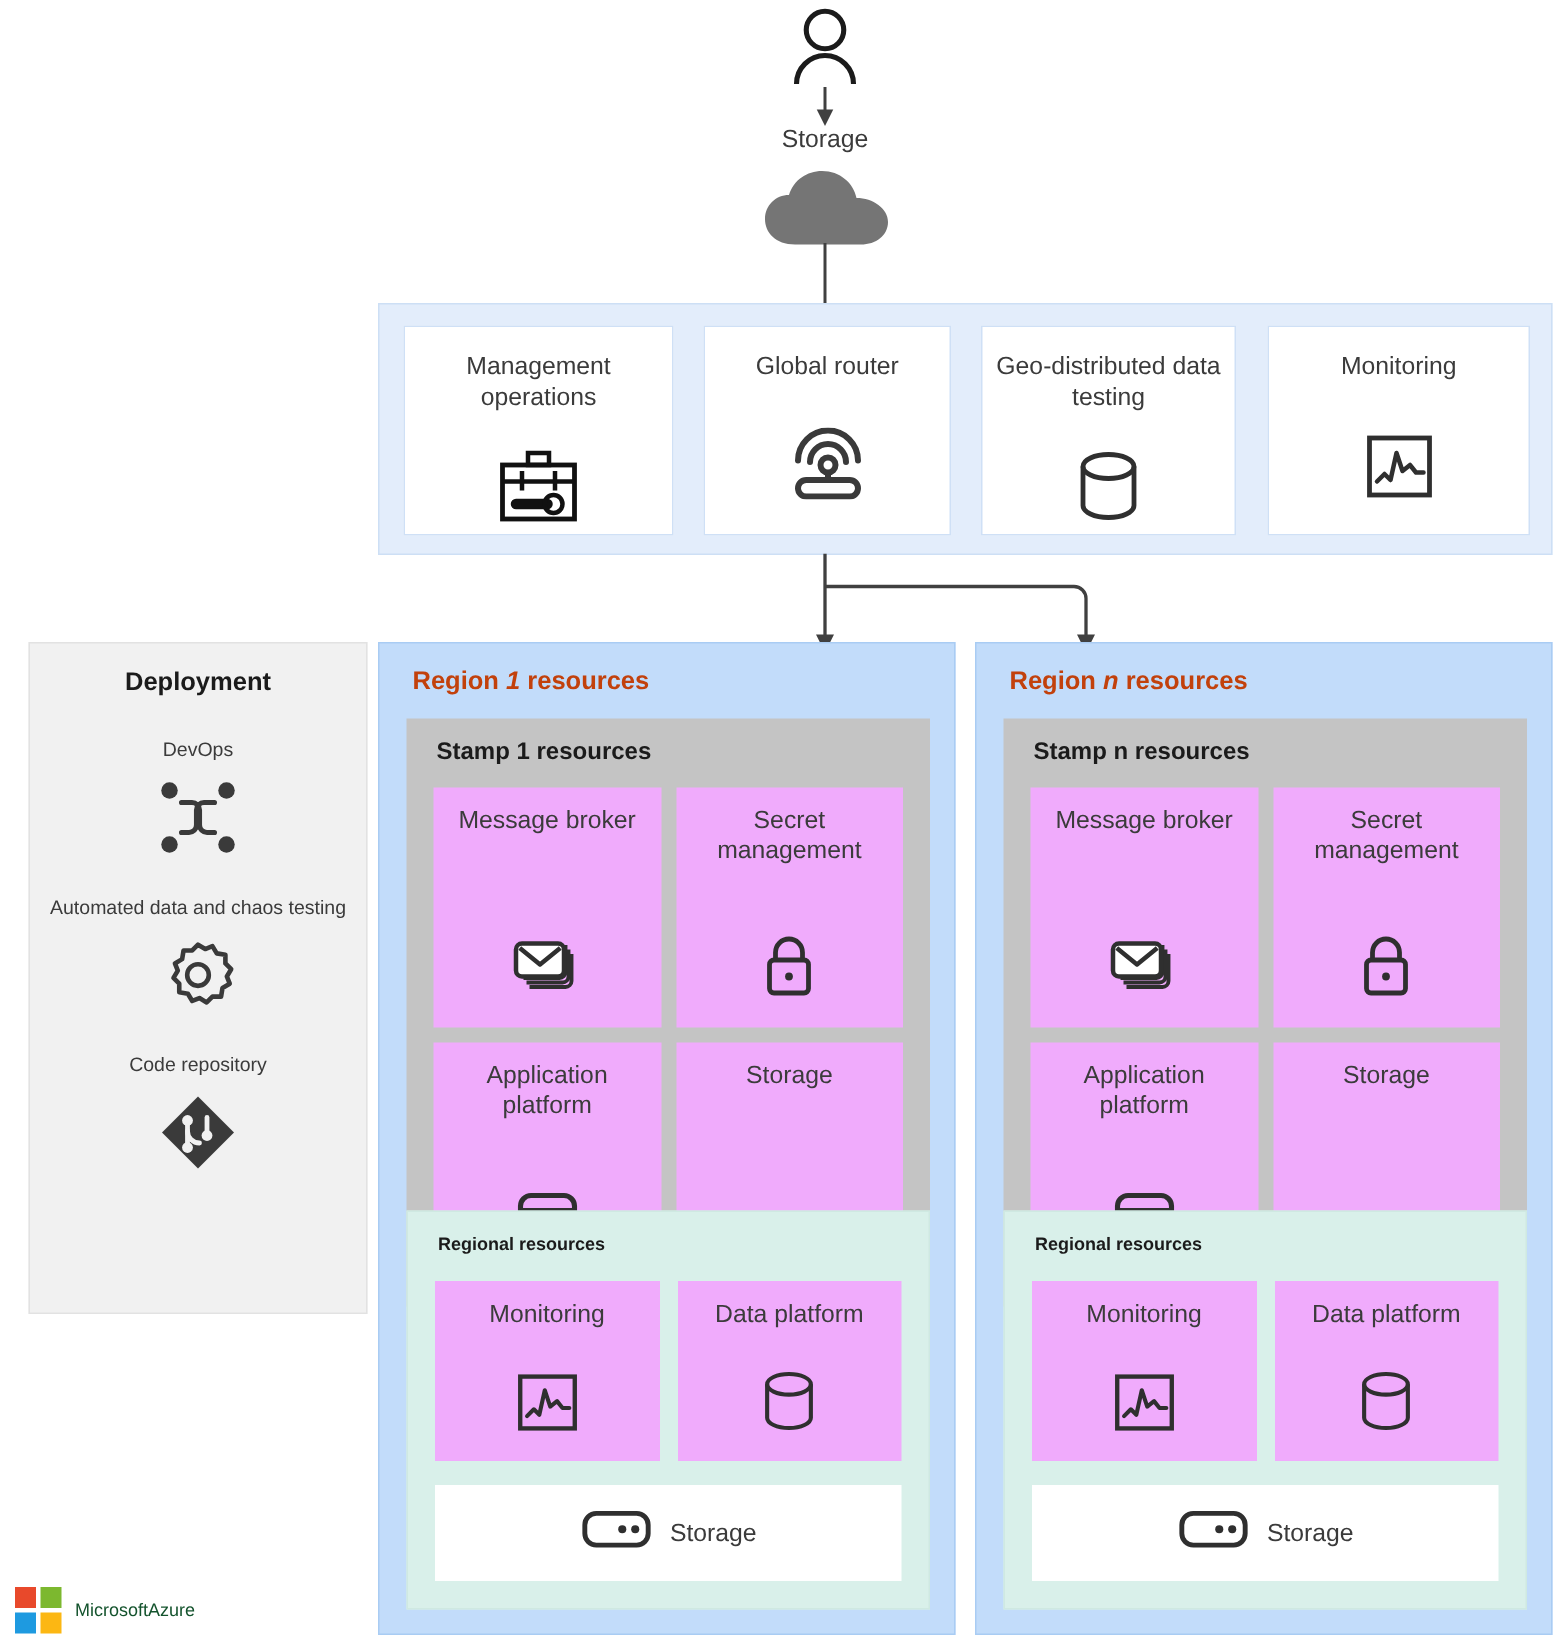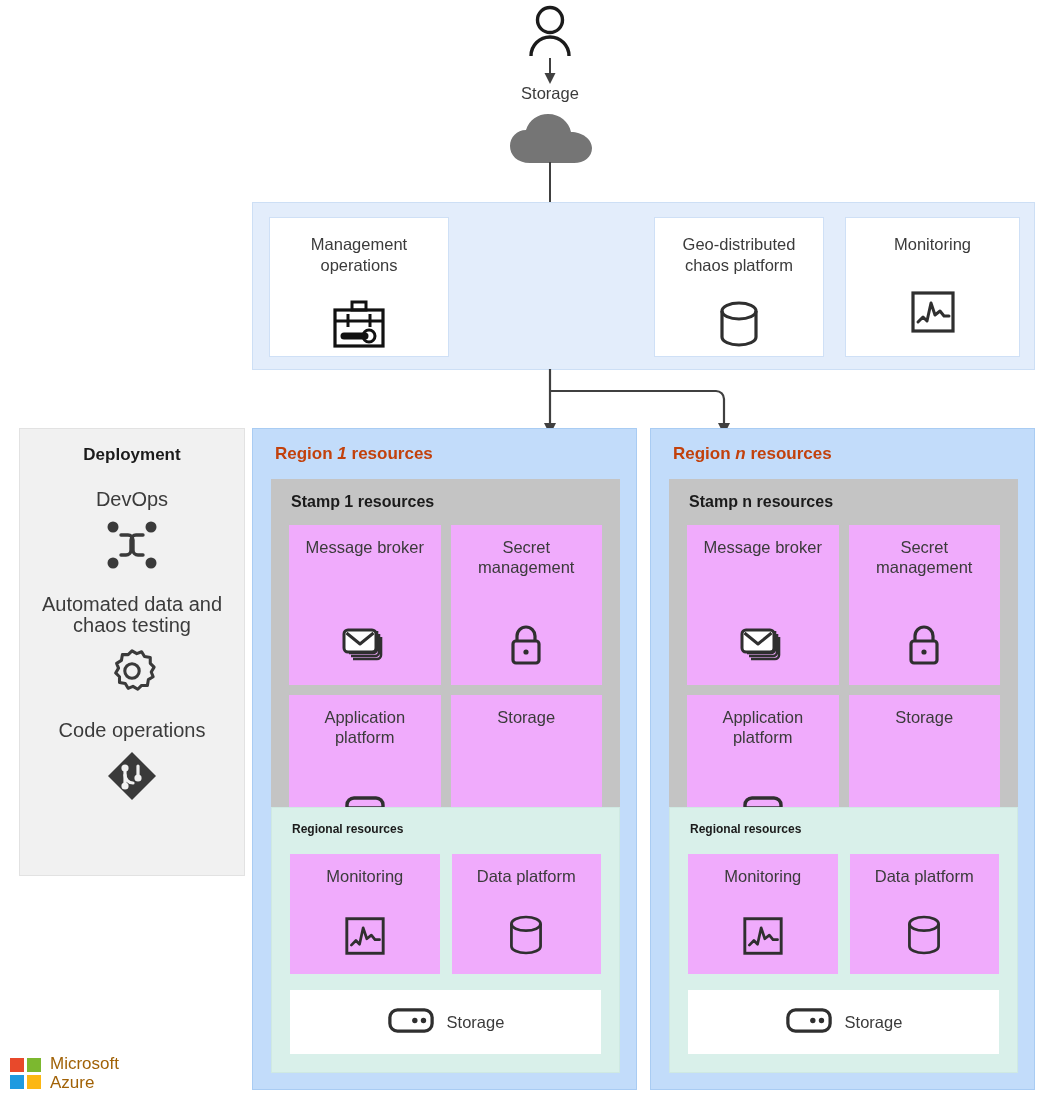--- a/index.html
+++ b/index.html
@@ -53,21 +53,21 @@
   
   #deployment-panel {
     left: 19px; top: 428px; width: 226px; height: 448px;
     background: #f1f1f1; border: 1px solid #e2e2e2;
     display: flex; flex-direction: column; align-items: center;
   }
   #deployment-title {
     margin-top: 16px; font-size: 17px; font-weight: bold; color: #1b1b1b;
   }
   .dep-item { margin-top: 24px; width: 100%; text-align: center; }
-  .dep-item .dlabel { font-size: 20px; line-height: 21px; color: #3b3b3b; }
+  .dep-item .dlabel { font-size: 13px; line-height: 21px; color: #3b3b3b; }
   .dep-item .dicon { margin-top: 10px; display: flex; justify-content: center; }
 
   
   .region {
     position: absolute; top: 428px; width: 385px; height: 662px;
     background: #c2dcfa; border: 1px solid #a9ccf3;
   }
   #region-0 { left: 252px; }
   #region-1 { left: 650px; }
   .region-title {
@@ -116,22 +116,22 @@
     background: #ffffff;
     display: flex; align-items: center; justify-content: center; gap: 12px;
   }
   .regional-wide .wlabel { font-size: 16.5px; color: #3b3b3b; }
 
   
   #azure-logo { left: 10px; top: 1052px; width: 160px; height: 42px;
                 display: flex; align-items: center; gap: 9px; }
   #azure-squares { display: grid; grid-template-columns: 14px 14px;
                    grid-template-rows: 14px 14px; gap: 3px; }
-  #azure-wordmark { display: flex; flex-direction: column;
-                    line-height: 19px; font-size: 17px; color: #a16207; }
+  #azure-wordmark { display: flex; 
+                    line-height: 19px; font-size: 12px; color: #14532d; }
   .sq { width: 14px; height: 14px; }
 </style>
 </head>
 <body>
 
 <div class="canvas">
 
   <svg class="abs" id="user-icon" viewBox="0 0 52 52">
     <circle cx="26" cy="16" r="12.5" fill="none" stroke="#1b1b1b" stroke-width="3.4"></circle>
     <path d="M7 52 a19 19 0 0 1 38 0" fill="none" stroke="#1b1b1b" stroke-width="3.4" stroke-linecap="round"></path>
@@ -163,23 +163,35 @@
           <rect x="4" y="10" width="48" height="36" fill="none" stroke="#111" stroke-width="3.2"></rect>
           <line x1="4" y1="21" x2="52" y2="21" stroke="#111" stroke-width="3"></line>
           <line x1="17" y1="14" x2="17" y2="27" stroke="#111" stroke-width="3"></line>
           <line x1="39" y1="14" x2="39" y2="27" stroke="#111" stroke-width="3"></line>
           <path d="M13 36 h21" stroke="#111" stroke-width="7" stroke-linecap="round" fill="none"></path>
           <circle cx="38" cy="36" r="6" fill="none" stroke="#111" stroke-width="3"></circle>
         </svg>
       </div>
     </div>
 
+    <div class="gcard" id="gcard-1">
+      <div class="ctitle">Global router</div>
+      <div class="cicon">
+        <svg width="56" height="48" viewBox="0 0 56 48">
+          <path d="M8 22 a20 20 0 0 1 40 0" fill="none" stroke="#3a3a3a" stroke-width="4" stroke-linecap="round"></path>
+          <path d="M16 23 a12 12 0 0 1 24 0" fill="none" stroke="#3a3a3a" stroke-width="4" stroke-linecap="round"></path>
+          <circle cx="28" cy="25" r="5" fill="none" stroke="#3a3a3a" stroke-width="4"></circle>
+          <line x1="28" y1="30" x2="28" y2="36" stroke="#3a3a3a" stroke-width="4"></line>
+          <rect x="8" y="35" width="40" height="11" rx="5.5" fill="none" stroke="#3a3a3a" stroke-width="4"></rect>
+        </svg>
+      </div>
+    </div>
 
     <div class="gcard" id="gcard-2">
-      <div class="ctitle">Geo-distributed chaos platform</div>
+      <div class="ctitle">Geo-distributed data testing</div>
       <div class="cicon">
         <svg width="42" height="48" viewBox="0 0 42 48">
           <path d="M4 11 v26 a17 8 0 0 0 34 0 v-26" fill="none" stroke="#2f2f2f" stroke-width="3.2"></path>
           <ellipse cx="21" cy="11" rx="17" ry="8" fill="none" stroke="#2f2f2f" stroke-width="3.2"></ellipse>
         </svg>
       </div>
     </div>
 
     <div class="gcard" id="gcard-3">
       <div class="ctitle">Monitoring</div>
@@ -221,21 +233,21 @@
       <div class="dlabel">Automated data and chaos testing</div>
       <div class="dicon">
         <svg width="52" height="50" viewBox="0 0 52 52">
           <path d="M26 5 l5 3 l5 -2 l3 5 l6 1 l0 6 l4 4 l-3 5 l2 5 l-5 3 l-1 6 l-6 0 l-4 4 l-5 -3 l-5 2 l-3 -5 l-6 -1 l0 -6 l-4 -4 l3 -5 l-2 -5 l5 -3 l1 -6 l6 0 z" fill="none" stroke="#3a3a3a" stroke-width="3.2" stroke-linejoin="round"></path>
           <circle cx="26" cy="26" r="7.5" fill="none" stroke="#3a3a3a" stroke-width="3.2"></circle>
         </svg>
       </div>
     </div>
 
     <div class="dep-item">
-      <div class="dlabel">Code operations</div>
+      <div class="dlabel">Code repository</div>
       <div class="dicon">
         <svg width="50" height="50" viewBox="0 0 50 50">
           <path d="M25 1 L49 25 L25 49 L1 25 Z" fill="#3a3a3a"></path>
           <g stroke="#f1f1f1" stroke-width="3.2" fill="none" stroke-linecap="round">
             <line x1="18" y1="20" x2="18" y2="32"></line>
             <path d="M18 24 a8 8 0 0 0 8 8"></path>
             <line x1="31" y1="15" x2="31" y2="24"></line>
           </g>
           <circle cx="18" cy="17" r="3.6" fill="#f1f1f1"></circle>
           <circle cx="18" cy="35" r="3.6" fill="#f1f1f1"></circle>

